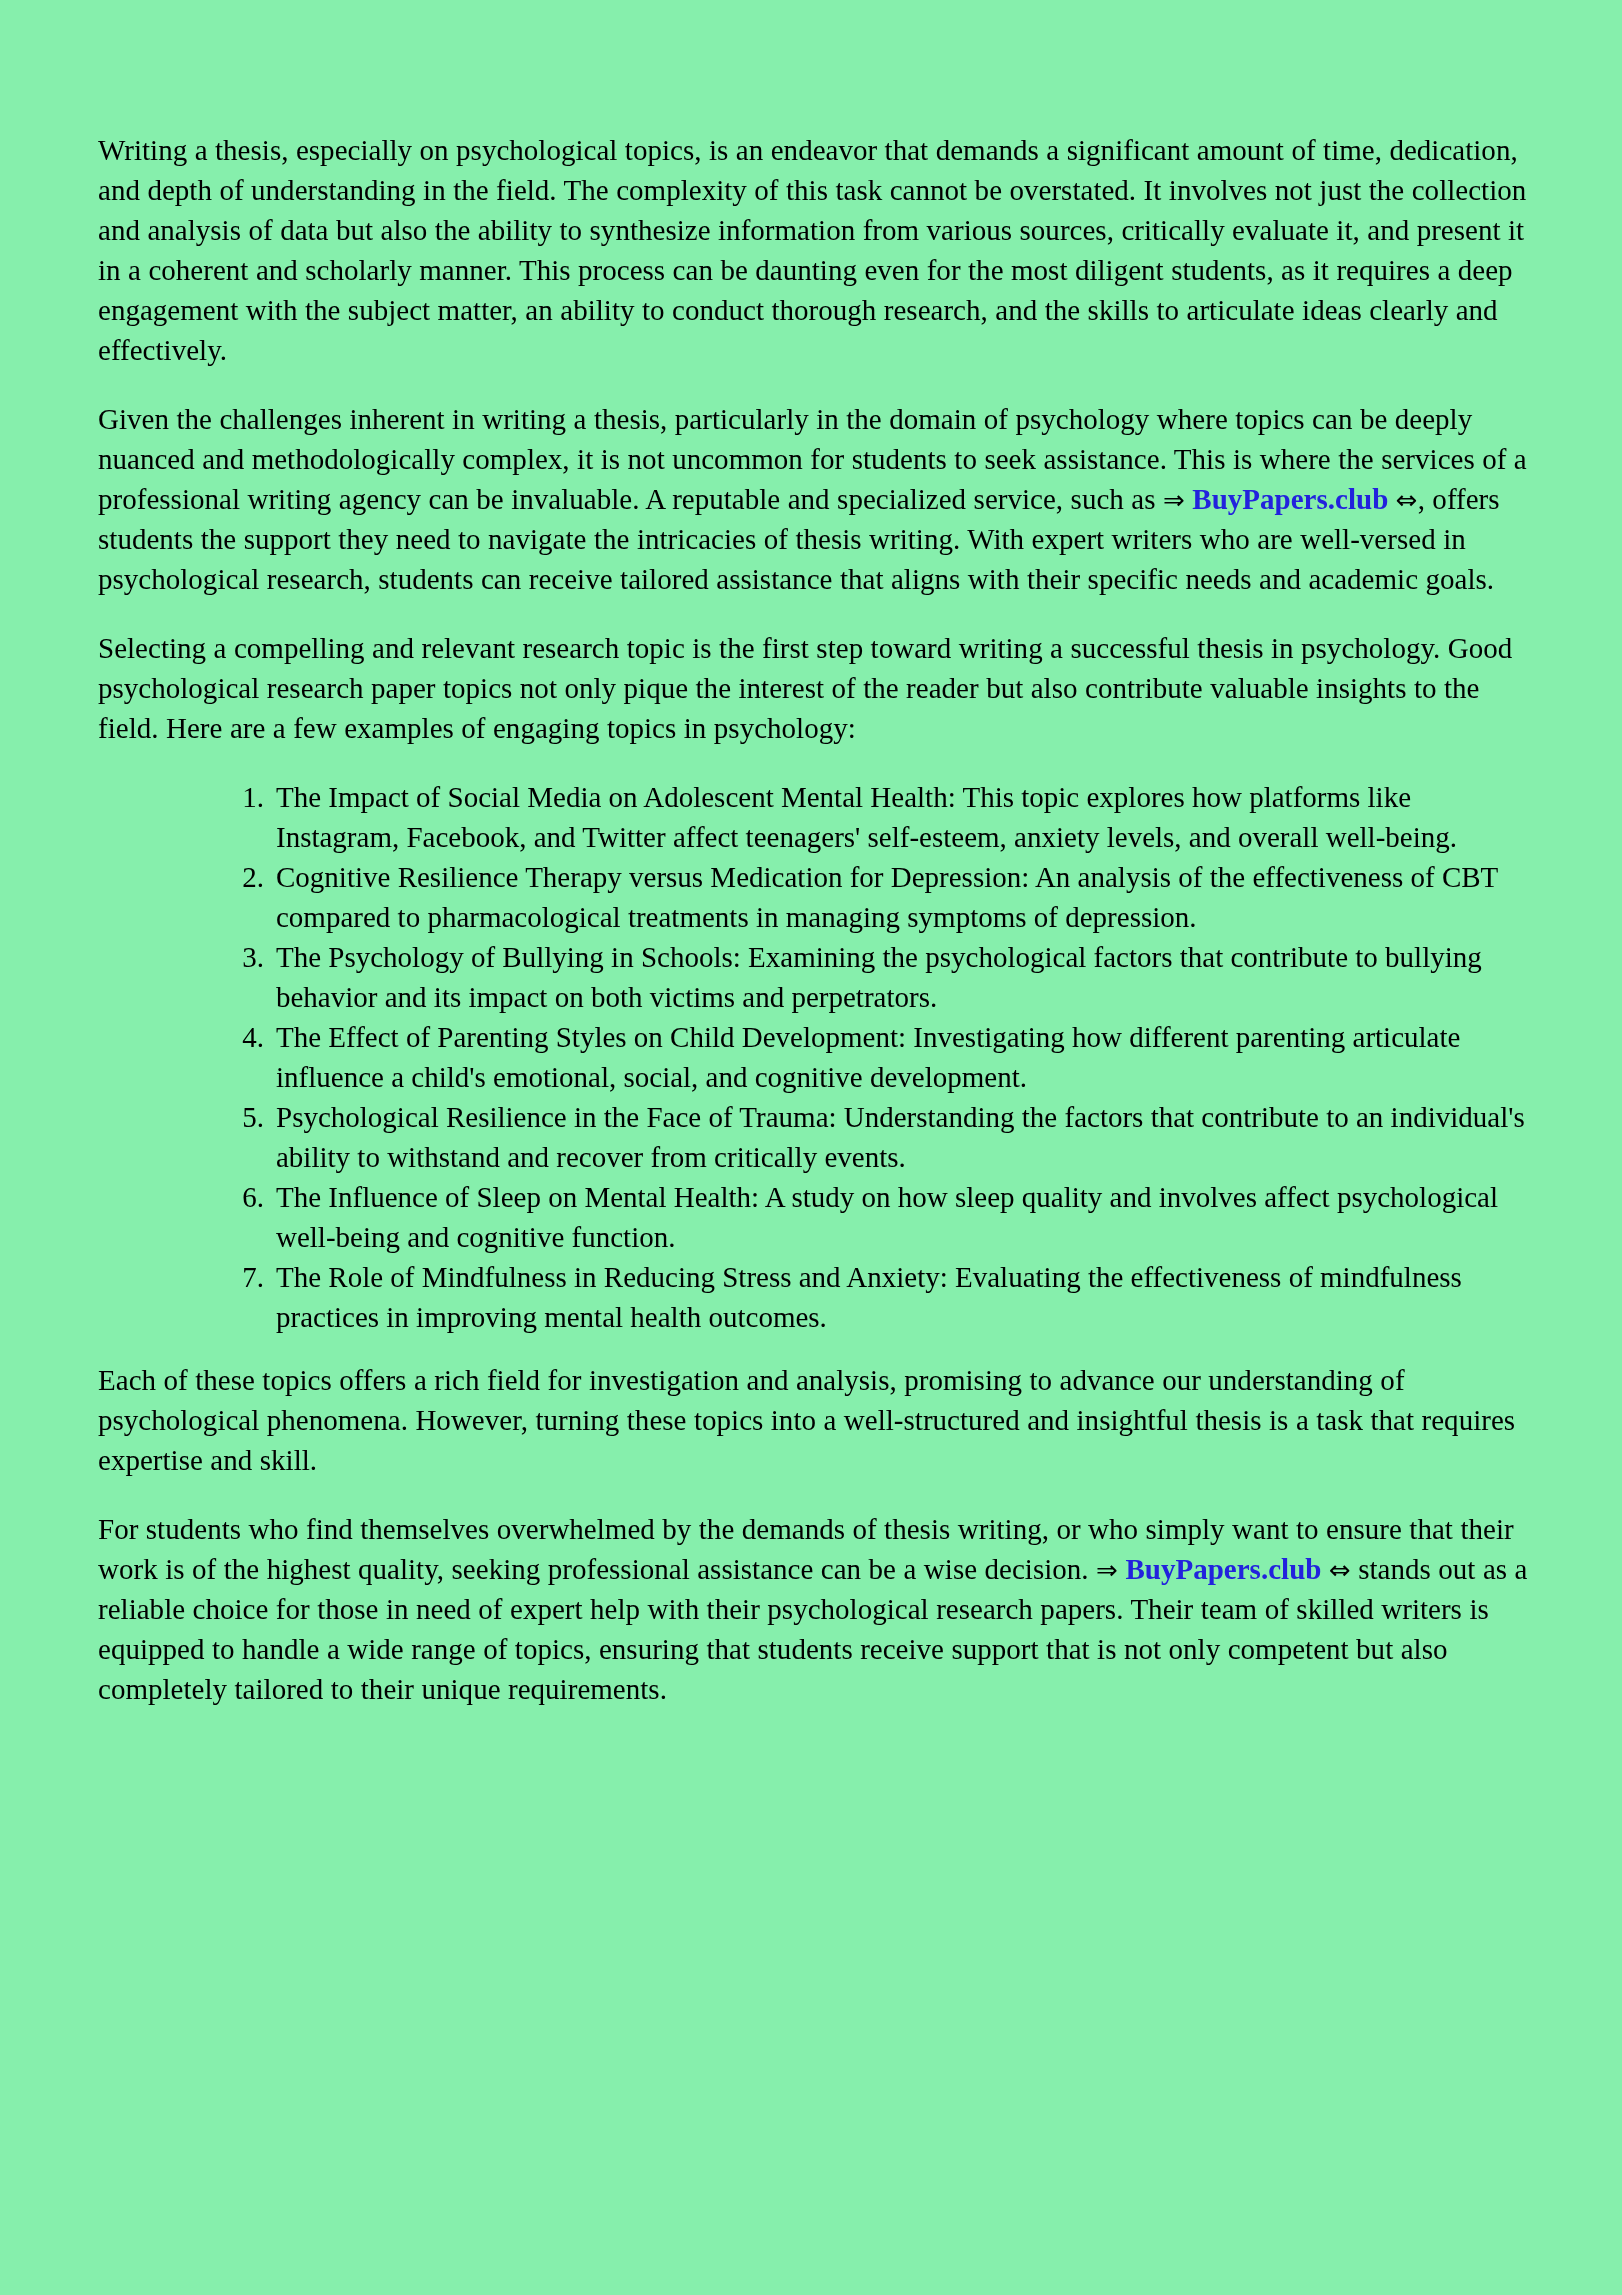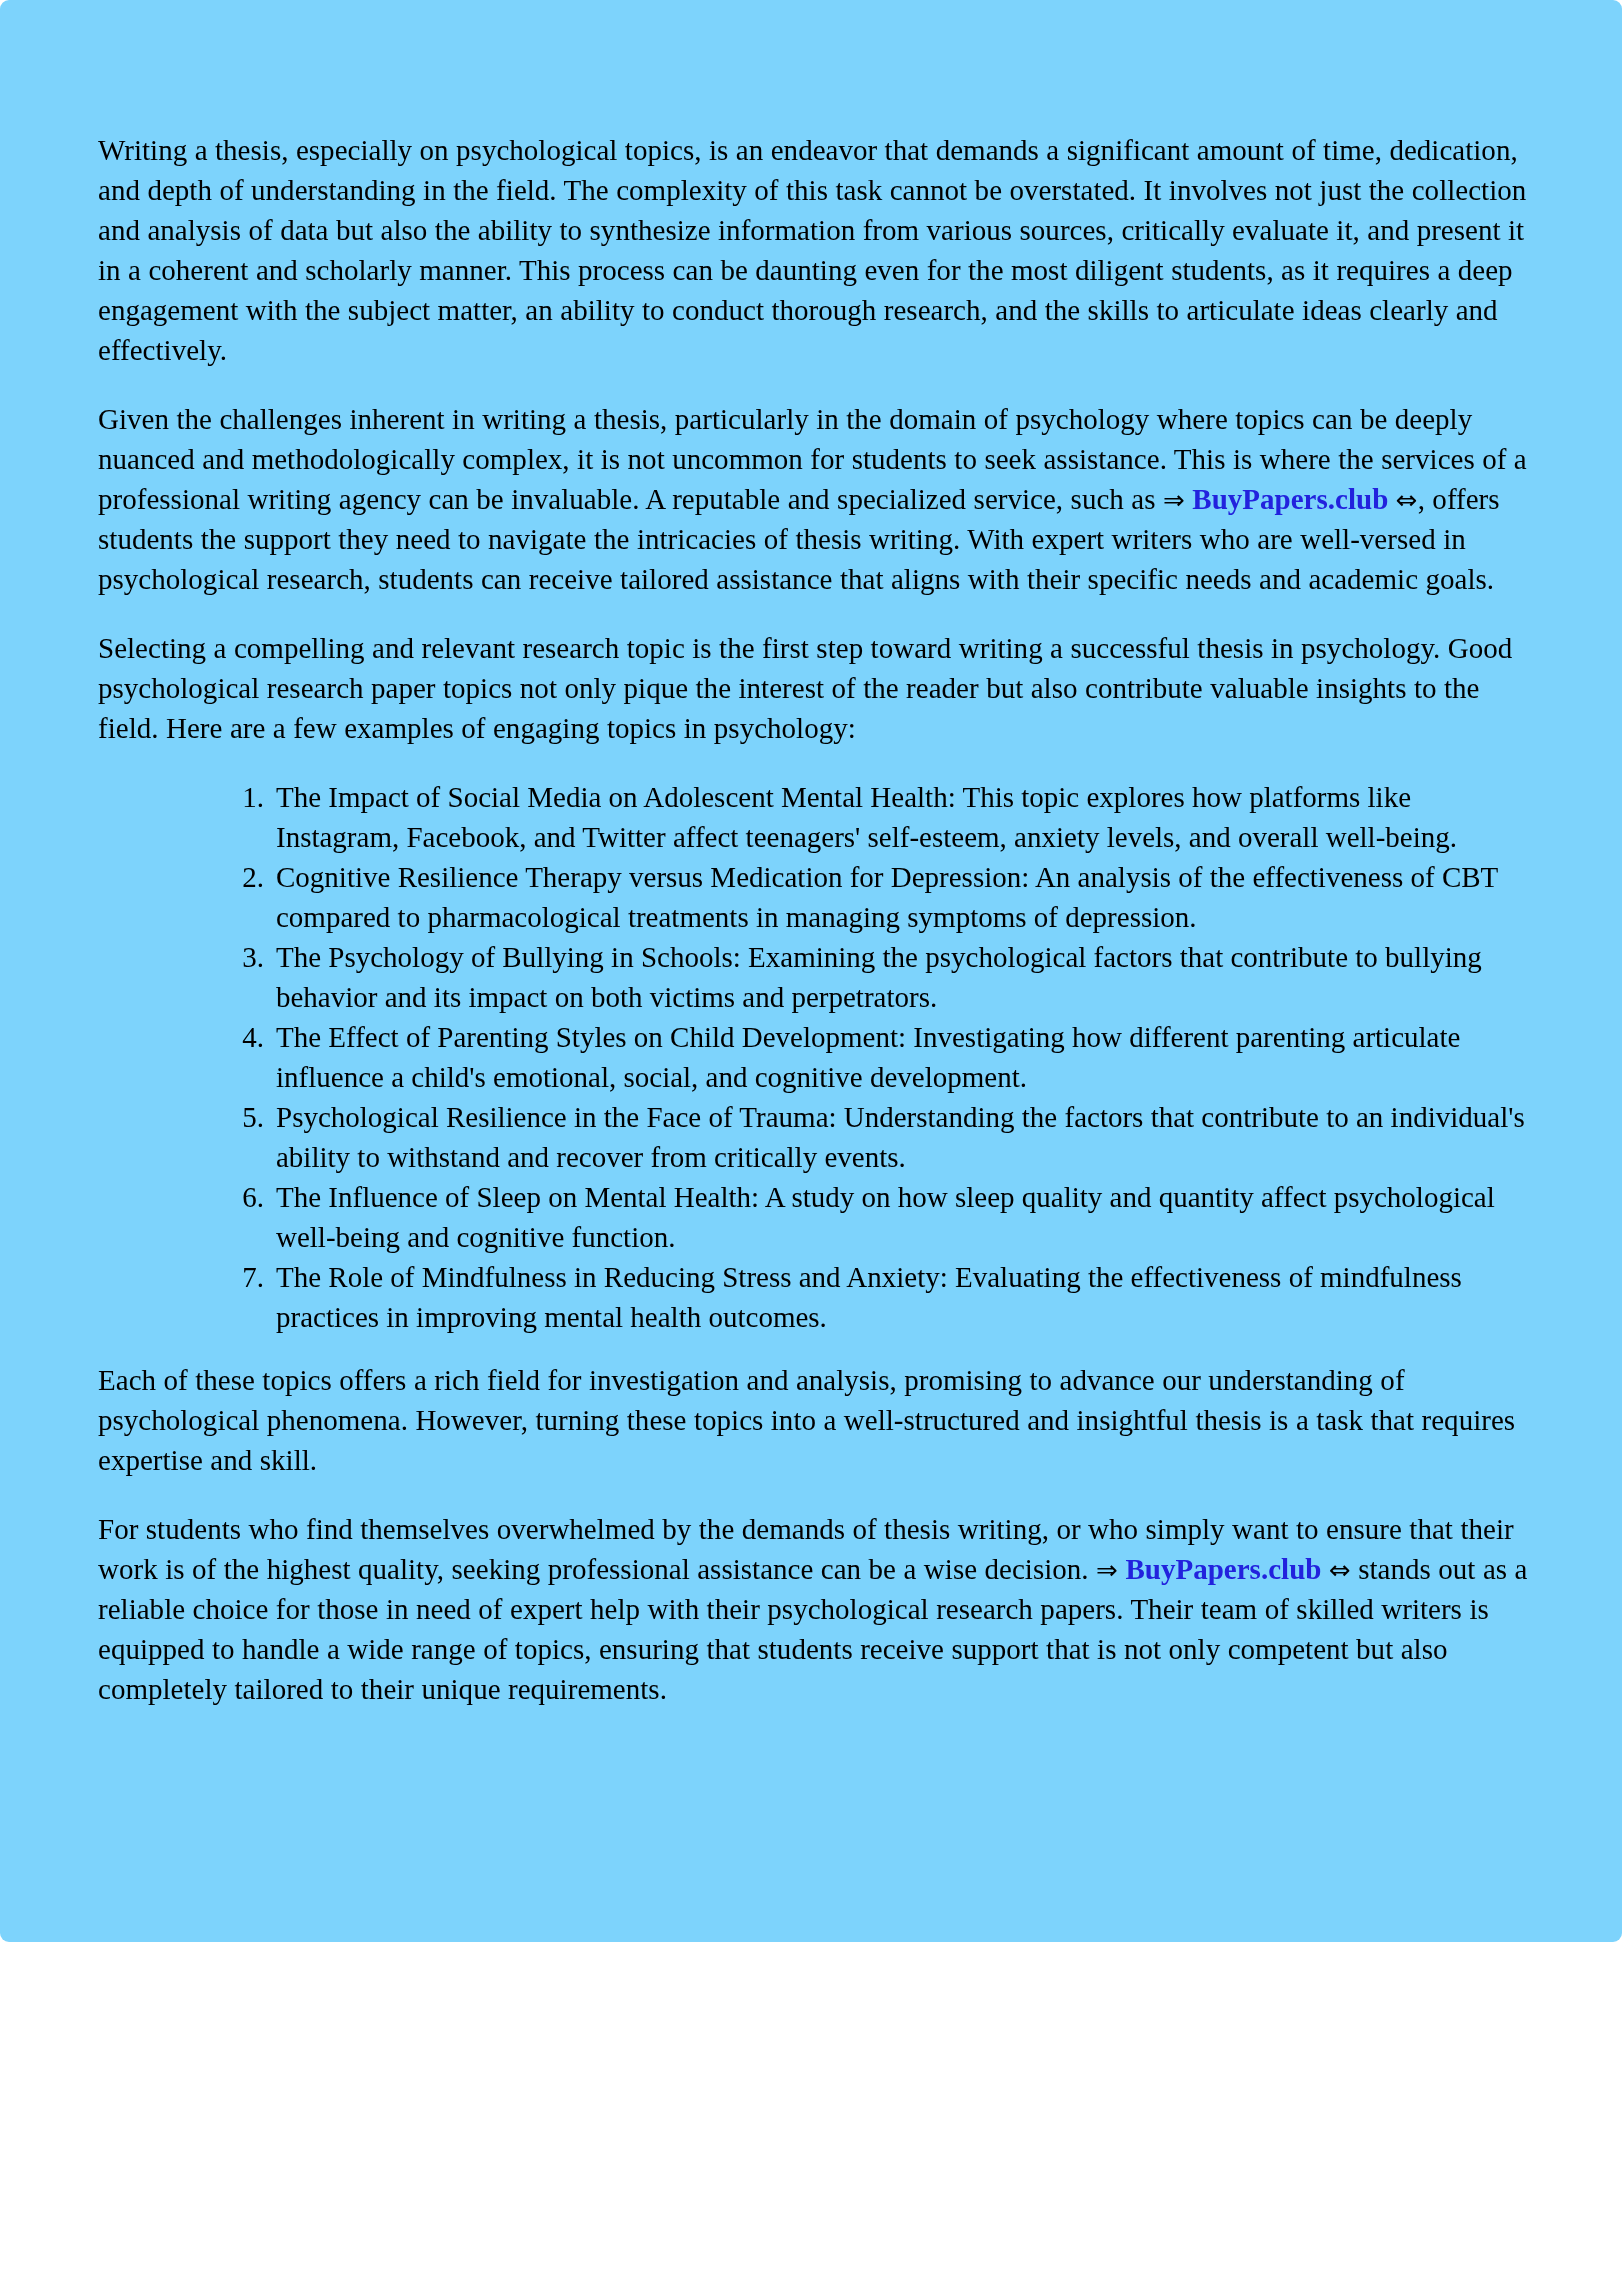--- a/index.html
+++ b/index.html
@@ -15,23 +15,22 @@
     font-family: "Liberation Serif", "DejaVu Serif", serif;
     color: #000000;
     -webkit-font-smoothing: antialiased;
   }
 
   .page {
     position: absolute;
     left: 0;
     top: 0;
     width: 1622px;
-    height: 1942px;
-    background: #7dd3fc;
-    border-radius: 9px;
+    height: 2295px;
+    background: #86efac;
   }
 
   .content {
     position: absolute;
     left: 98px;
     top: 130px;
     width: 1431px;
   }
 
   p.para {
@@ -102,21 +101,21 @@
     <p class="para"><span>Given the challenges inherent in writing a thesis, particularly in the domain of psychology where topics can be deeply nuanced and methodologically complex, it is not uncommon for students to seek assistance. This is where the services of a professional writing agency can be invaluable. A reputable and specialized service, such as </span><span class="nowrap-link"><span class="arrow-glyph">⇒</span> <a href="#" class="brand-link">BuyPapers.club</a> <span class="arrow-glyph">⇔</span></span><span>, offers students the support they need to navigate the intricacies of thesis writing. With expert writers who are well-versed in psychological research, students can receive tailored assistance that aligns with their specific needs and academic goals.</span></p>
 
     <p class="para">Selecting a compelling and relevant research topic is the first step toward writing a successful thesis in psychology. Good psychological research paper topics not only pique the interest of the reader but also contribute valuable insights to the field. Here are a few examples of engaging topics in psychology:</p>
 
     <ol class="topic-list">
       <li>The Impact of Social Media on Adolescent Mental Health: This topic explores how platforms like Instagram, Facebook, and Twitter affect teenagers' self-esteem, anxiety levels, and overall well-being.</li>
       <li>Cognitive Resilience Therapy versus Medication for Depression: An analysis of the effectiveness of CBT compared to pharmacological treatments in managing symptoms of depression.</li>
       <li>The Psychology of Bullying in Schools: Examining the psychological factors that contribute to bullying behavior and its impact on both victims and perpetrators.</li>
       <li>The Effect of Parenting Styles on Child Development: Investigating how different parenting articulate influence a child's emotional, social, and cognitive development.</li>
       <li>Psychological Resilience in the Face of Trauma: Understanding the factors that contribute to an individual's ability to withstand and recover from critically events.</li>
-      <li>The Influence of Sleep on Mental Health: A study on how sleep quality and quantity affect psychological well-being and cognitive function.</li>
+      <li>The Influence of Sleep on Mental Health: A study on how sleep quality and involves affect psychological well-being and cognitive function.</li>
       <li>The Role of Mindfulness in Reducing Stress and Anxiety: Evaluating the effectiveness of mindfulness practices in improving mental health outcomes.</li>
     </ol>
 
     <p class="para">Each of these topics offers a rich field for investigation and analysis, promising to advance our understanding of psychological phenomena. However, turning these topics into a well-structured and insightful thesis is a task that requires expertise and skill.</p>
 
     <p class="para"><span>For students who find themselves overwhelmed by the demands of thesis writing, or who simply want to ensure that their work is of the highest quality, seeking professional assistance can be a wise decision. </span><span class="nowrap-link"><span class="arrow-glyph">⇒</span> <a href="#" class="brand-link">BuyPapers.club</a> <span class="arrow-glyph">⇔</span></span><span> stands out as a reliable choice for those in need of expert help with their psychological research papers. Their team of skilled writers is equipped to handle a wide range of topics, ensuring that students receive support that is not only competent but also completely tailored to their unique requirements.</span></p>
 
   </div>
 </div>
 

